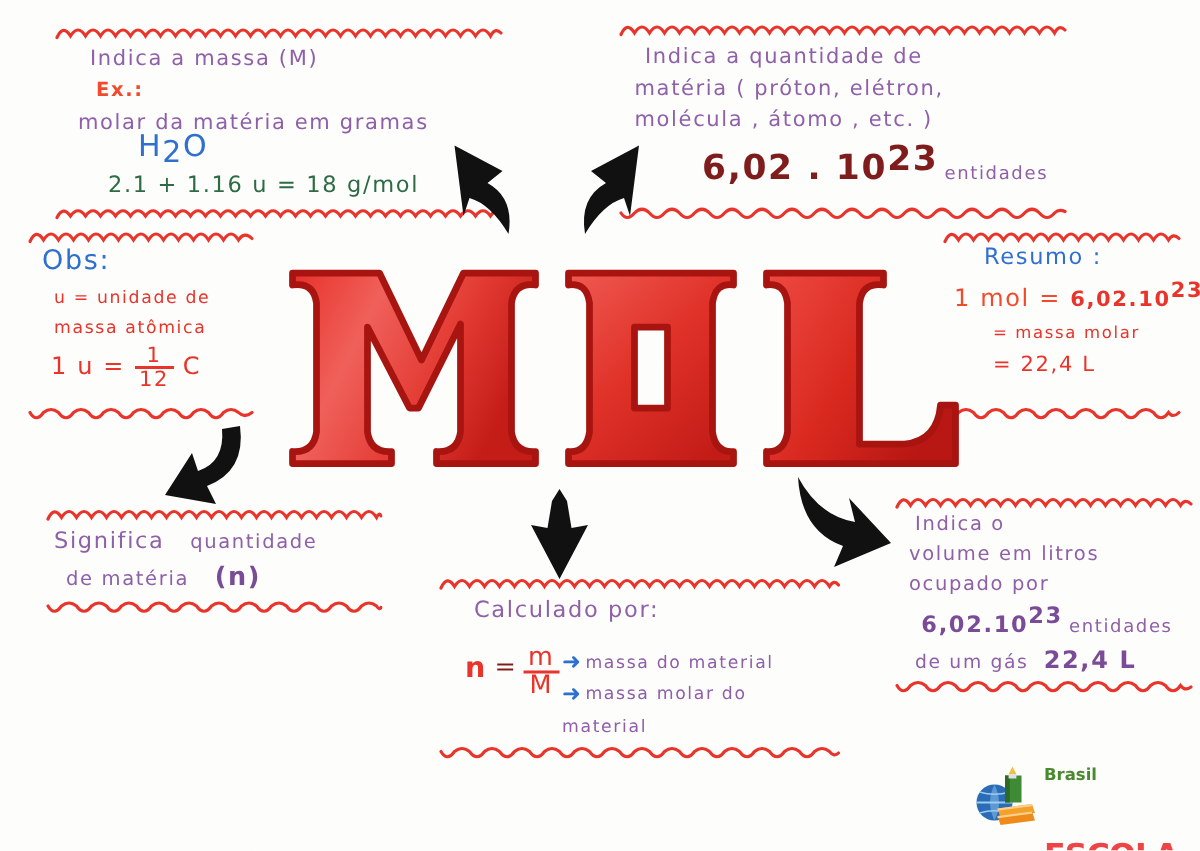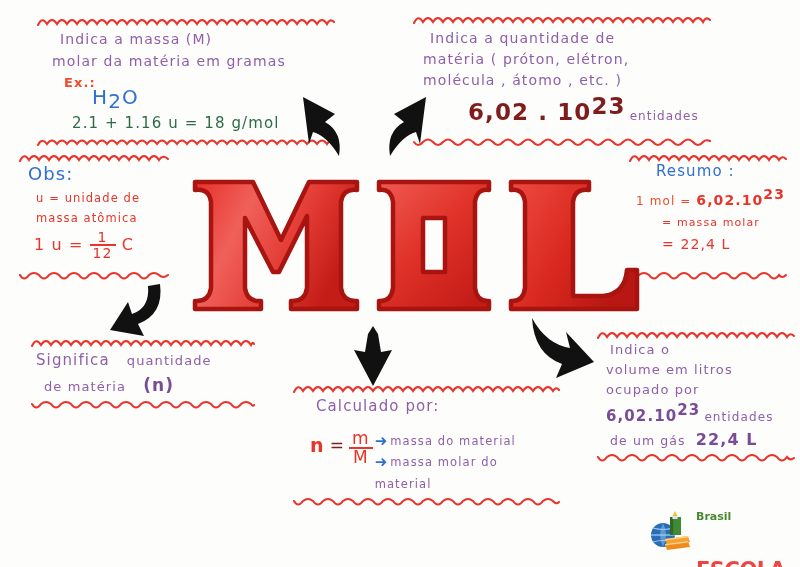--- a/index.html
+++ b/index.html
@@ -122,22 +122,22 @@
 
   <div class="note" id="note-mass" style="left:36px; top:16px; width:300px; height:132px;">
     <svg class="wave top" viewBox="0 0 300 11" preserveAspectRatio="none">
       <path d="M2,9 Q6,0 11,8 Q16,0 21,8 Q26,0 31,8 Q36,0 41,8 Q46,0 51,8 Q56,0 61,8 Q66,0 71,8 Q76,0 81,8 Q86,0 91,8 Q96,0 101,8 Q106,0 111,8 Q116,0 121,8 Q126,0 131,8 Q136,0 141,8 Q146,0 151,8 Q156,0 161,8 Q166,0 171,8 Q176,0 181,8 Q186,0 191,8 Q196,0 201,8 Q206,0 211,8 Q216,0 221,8 Q226,0 231,8 Q236,0 241,8 Q246,0 251,8 Q256,0 261,8 Q266,0 271,8 Q276,0 281,8 Q286,0 291,8 Q294,2 298,6" fill="none" stroke="#e8342a" stroke-width="2.1" stroke-linecap="round"></path>
     </svg>
     <svg class="wave bottom" viewBox="0 0 300 11" preserveAspectRatio="none">
       <path d="M2,8 Q6,0 11,7 Q16,0 21,7 Q26,0 31,7 Q36,0 41,7 Q46,0 51,7 Q56,0 61,7 Q66,0 71,7 Q76,0 81,7 Q86,0 91,7 Q96,0 101,7 Q106,0 111,7 Q116,0 121,7 Q126,0 131,7 Q136,0 141,7 Q146,0 151,7 Q156,0 161,7 Q166,0 171,7 Q176,0 181,7 Q186,0 191,7 Q196,0 201,7 Q206,0 211,7 Q216,0 221,7 Q226,0 231,7 Q236,0 241,7 Q246,0 251,7 Q256,0 261,7 Q266,0 271,7 Q276,0 281,7 Q286,0 291,7 Q294,2 298,6" fill="none" stroke="#e8342a" stroke-width="2.1" stroke-linecap="round"></path>
     </svg>
     <div class="body" style="padding-top:16px;">
       <div class="line hw purple" style="font-size:14px; margin-left:18px;">Indica  a massa (M)</div>
+      <div class="line hw redo" style="font-size:13px; margin-top:8px; margin-left:22px; font-weight:bold;">Ex.:</div>
       <div class="line hw purple" style="font-size:14px; margin-top:8px; margin-left:10px;">molar da matéria em gramas</div>
-      <div class="line hw redo" style="font-size:13px; margin-top:8px; margin-left:22px; font-weight:bold;">Ex.:</div>
       <div class="line" style="margin-top:-2px; margin-left:50px;">
         <span class="hw blue" style="font-size:20px;">H</span><span class="hw blue sub" style="font-size:20px;">2</span><span class="hw blue" style="font-size:20px;">O</span>
       </div>
       <div class="line hw green" style="font-size:15px; margin-top:5px; margin-left:30px;">2.1 + 1.16 u  =  18 g/mol</div>
     </div>
   </div>
 
   <div class="note" id="note-quantity" style="left:412px; top:14px; width:300px; height:134px;">
     <svg class="wave top" viewBox="0 0 300 11" preserveAspectRatio="none">
       <path d="M2,9 Q6,0 11,8 Q16,0 21,8 Q26,0 31,8 Q36,0 41,8 Q46,0 51,8 Q56,0 61,8 Q66,0 71,8 Q76,0 81,8 Q86,0 91,8 Q96,0 101,8 Q106,0 111,8 Q116,0 121,8 Q126,0 131,8 Q136,0 141,8 Q146,0 151,8 Q156,0 161,8 Q166,0 171,8 Q176,0 181,8 Q186,0 191,8 Q196,0 201,8 Q206,0 211,8 Q216,0 221,8 Q226,0 231,8 Q236,0 241,8 Q246,0 251,8 Q256,0 261,8 Q266,0 271,8 Q276,0 281,8 Q286,0 291,8 Q294,2 298,6" fill="none" stroke="#e8342a" stroke-width="2.1" stroke-linecap="round"></path>
@@ -175,21 +175,21 @@
   <div class="note" id="note-resumo" style="left:628px; top:152px; width:160px; height:130px;">
     <svg class="wave top" viewBox="0 0 160 11" preserveAspectRatio="none">
       <path d="M2,9 Q6,0 11,8 Q16,0 21,8 Q26,0 31,8 Q36,0 41,8 Q46,0 51,8 Q56,0 61,8 Q66,0 71,8 Q76,0 81,8 Q86,0 91,8 Q96,0 101,8 Q106,0 111,8 Q116,0 121,8 Q126,0 131,8 Q136,0 141,8 Q146,0 151,8 Q154,3 158,7" fill="none" stroke="#e8342a" stroke-width="2.1" stroke-linecap="round"></path>
     </svg>
     <svg class="wave bottom" viewBox="0 0 160 11" preserveAspectRatio="none">
       <path d="M2,4 Q6,11 11,4 Q16,0 21,4 Q26,11 31,4 Q36,0 41,4 Q46,11 51,4 Q56,0 61,4 Q66,11 71,4 Q76,0 81,4 Q86,11 91,4 Q96,0 101,4 Q106,11 111,4 Q116,0 121,4 Q126,11 131,4 Q136,0 141,4 Q146,11 151,4 Q154,8 158,4" fill="none" stroke="#e8342a" stroke-width="2.1" stroke-linecap="round"></path>
     </svg>
     <div class="body" style="padding-top:12px;">
       <div class="line hw blue" style="font-size:15px; margin-left:22px;">Resumo :</div>
       <div class="line" style="margin-top:8px; margin-left:2px;">
-        <span class="hw redo" style="font-size:12px;">1 mol = </span><span class="hw red" style="font-size:14px; font-weight:bold;">6,02.10</span><span class="hw red sup" style="font-size:14px;">23</span>
+        <span class="hw redo" style="font-size:16px;">1 mol = </span><span class="hw red" style="font-size:14px; font-weight:bold;">6,02.10</span><span class="hw red sup" style="font-size:14px;">23</span>
       </div>
       <div class="line hw red" style="font-size:11px; margin-top:9px; margin-left:28px;">= massa molar</div>
       <div class="line hw red" style="font-size:14px; margin-top:9px; margin-left:28px;">= 22,4 L</div>
     </div>
   </div>
 
   <div class="note" id="note-significa" style="left:30px; top:337px; width:225px; height:74px;">
     <svg class="wave top" viewBox="0 0 225 11" preserveAspectRatio="none">
       <path d="M2,9 Q6,0 11,8 Q16,0 21,8 Q26,0 31,8 Q36,0 41,8 Q46,0 51,8 Q56,0 61,8 Q66,0 71,8 Q76,0 81,8 Q86,0 91,8 Q96,0 101,8 Q106,0 111,8 Q116,0 121,8 Q126,0 131,8 Q136,0 141,8 Q146,0 151,8 Q156,0 161,8 Q166,0 171,8 Q176,0 181,8 Q186,0 191,8 Q196,0 201,8 Q206,0 211,8 Q216,0 221,8 Q223,4 224,7" fill="none" stroke="#e8342a" stroke-width="2.1" stroke-linecap="round"></path>
     </svg>
@@ -243,21 +243,21 @@
     <svg class="wave top" viewBox="0 0 200 11" preserveAspectRatio="none">
       <path d="M2,9 Q6,0 11,8 Q16,0 21,8 Q26,0 31,8 Q36,0 41,8 Q46,0 51,8 Q56,0 61,8 Q66,0 71,8 Q76,0 81,8 Q86,0 91,8 Q96,0 101,8 Q106,0 111,8 Q116,0 121,8 Q126,0 131,8 Q136,0 141,8 Q146,0 151,8 Q156,0 161,8 Q166,0 171,8 Q176,0 181,8 Q186,0 191,8 Q194,3 198,7" fill="none" stroke="#e8342a" stroke-width="2.1" stroke-linecap="round"></path>
     </svg>
     <svg class="wave bottom" viewBox="0 0 200 11" preserveAspectRatio="none">
       <path d="M2,4 Q6,11 11,4 Q16,0 21,4 Q26,11 31,4 Q36,0 41,4 Q46,11 51,4 Q56,0 61,4 Q66,11 71,4 Q76,0 81,4 Q86,11 91,4 Q96,0 101,4 Q106,11 111,4 Q116,0 121,4 Q126,11 131,4 Q136,0 141,4 Q146,11 151,4 Q156,0 161,4 Q166,11 171,4 Q176,0 181,4 Q186,11 191,4 Q194,8 198,5" fill="none" stroke="#e8342a" stroke-width="2.1" stroke-linecap="round"></path>
     </svg>
     <div class="body" style="padding-top:14px;">
       <div class="line hw purple" style="font-size:13px; margin-left:8px;">Indica   o</div>
       <div class="line hw purple" style="font-size:13px; margin-top:7px; margin-left:4px;">volume em litros</div>
       <div class="line hw purple" style="font-size:13px; margin-top:7px; margin-left:4px;">ocupado por</div>
-      <div class="line" style="margin-top:7px; margin-left:4px;">
+      <div class="line" style="margin-top:7px; margin-left:4px;text-align:center;">
         <span class="hw purple-d" style="font-size:15px; font-weight:bold;">6,02.10</span><span class="hw purple-d sup" style="font-size:15px;">23</span><span class="hw purple" style="font-size:12px; margin-left:4px;">entidades</span>
       </div>
       <div class="line" style="margin-top:8px; margin-left:8px;">
         <span class="hw purple" style="font-size:12.5px;">de  um  gás</span>
         <span class="hw purple-d" style="font-size:16px; margin-left:5px; font-weight:bold;">22,4 L</span>
       </div>
     </div>
   </div>
 
   <div id="mol-title">

